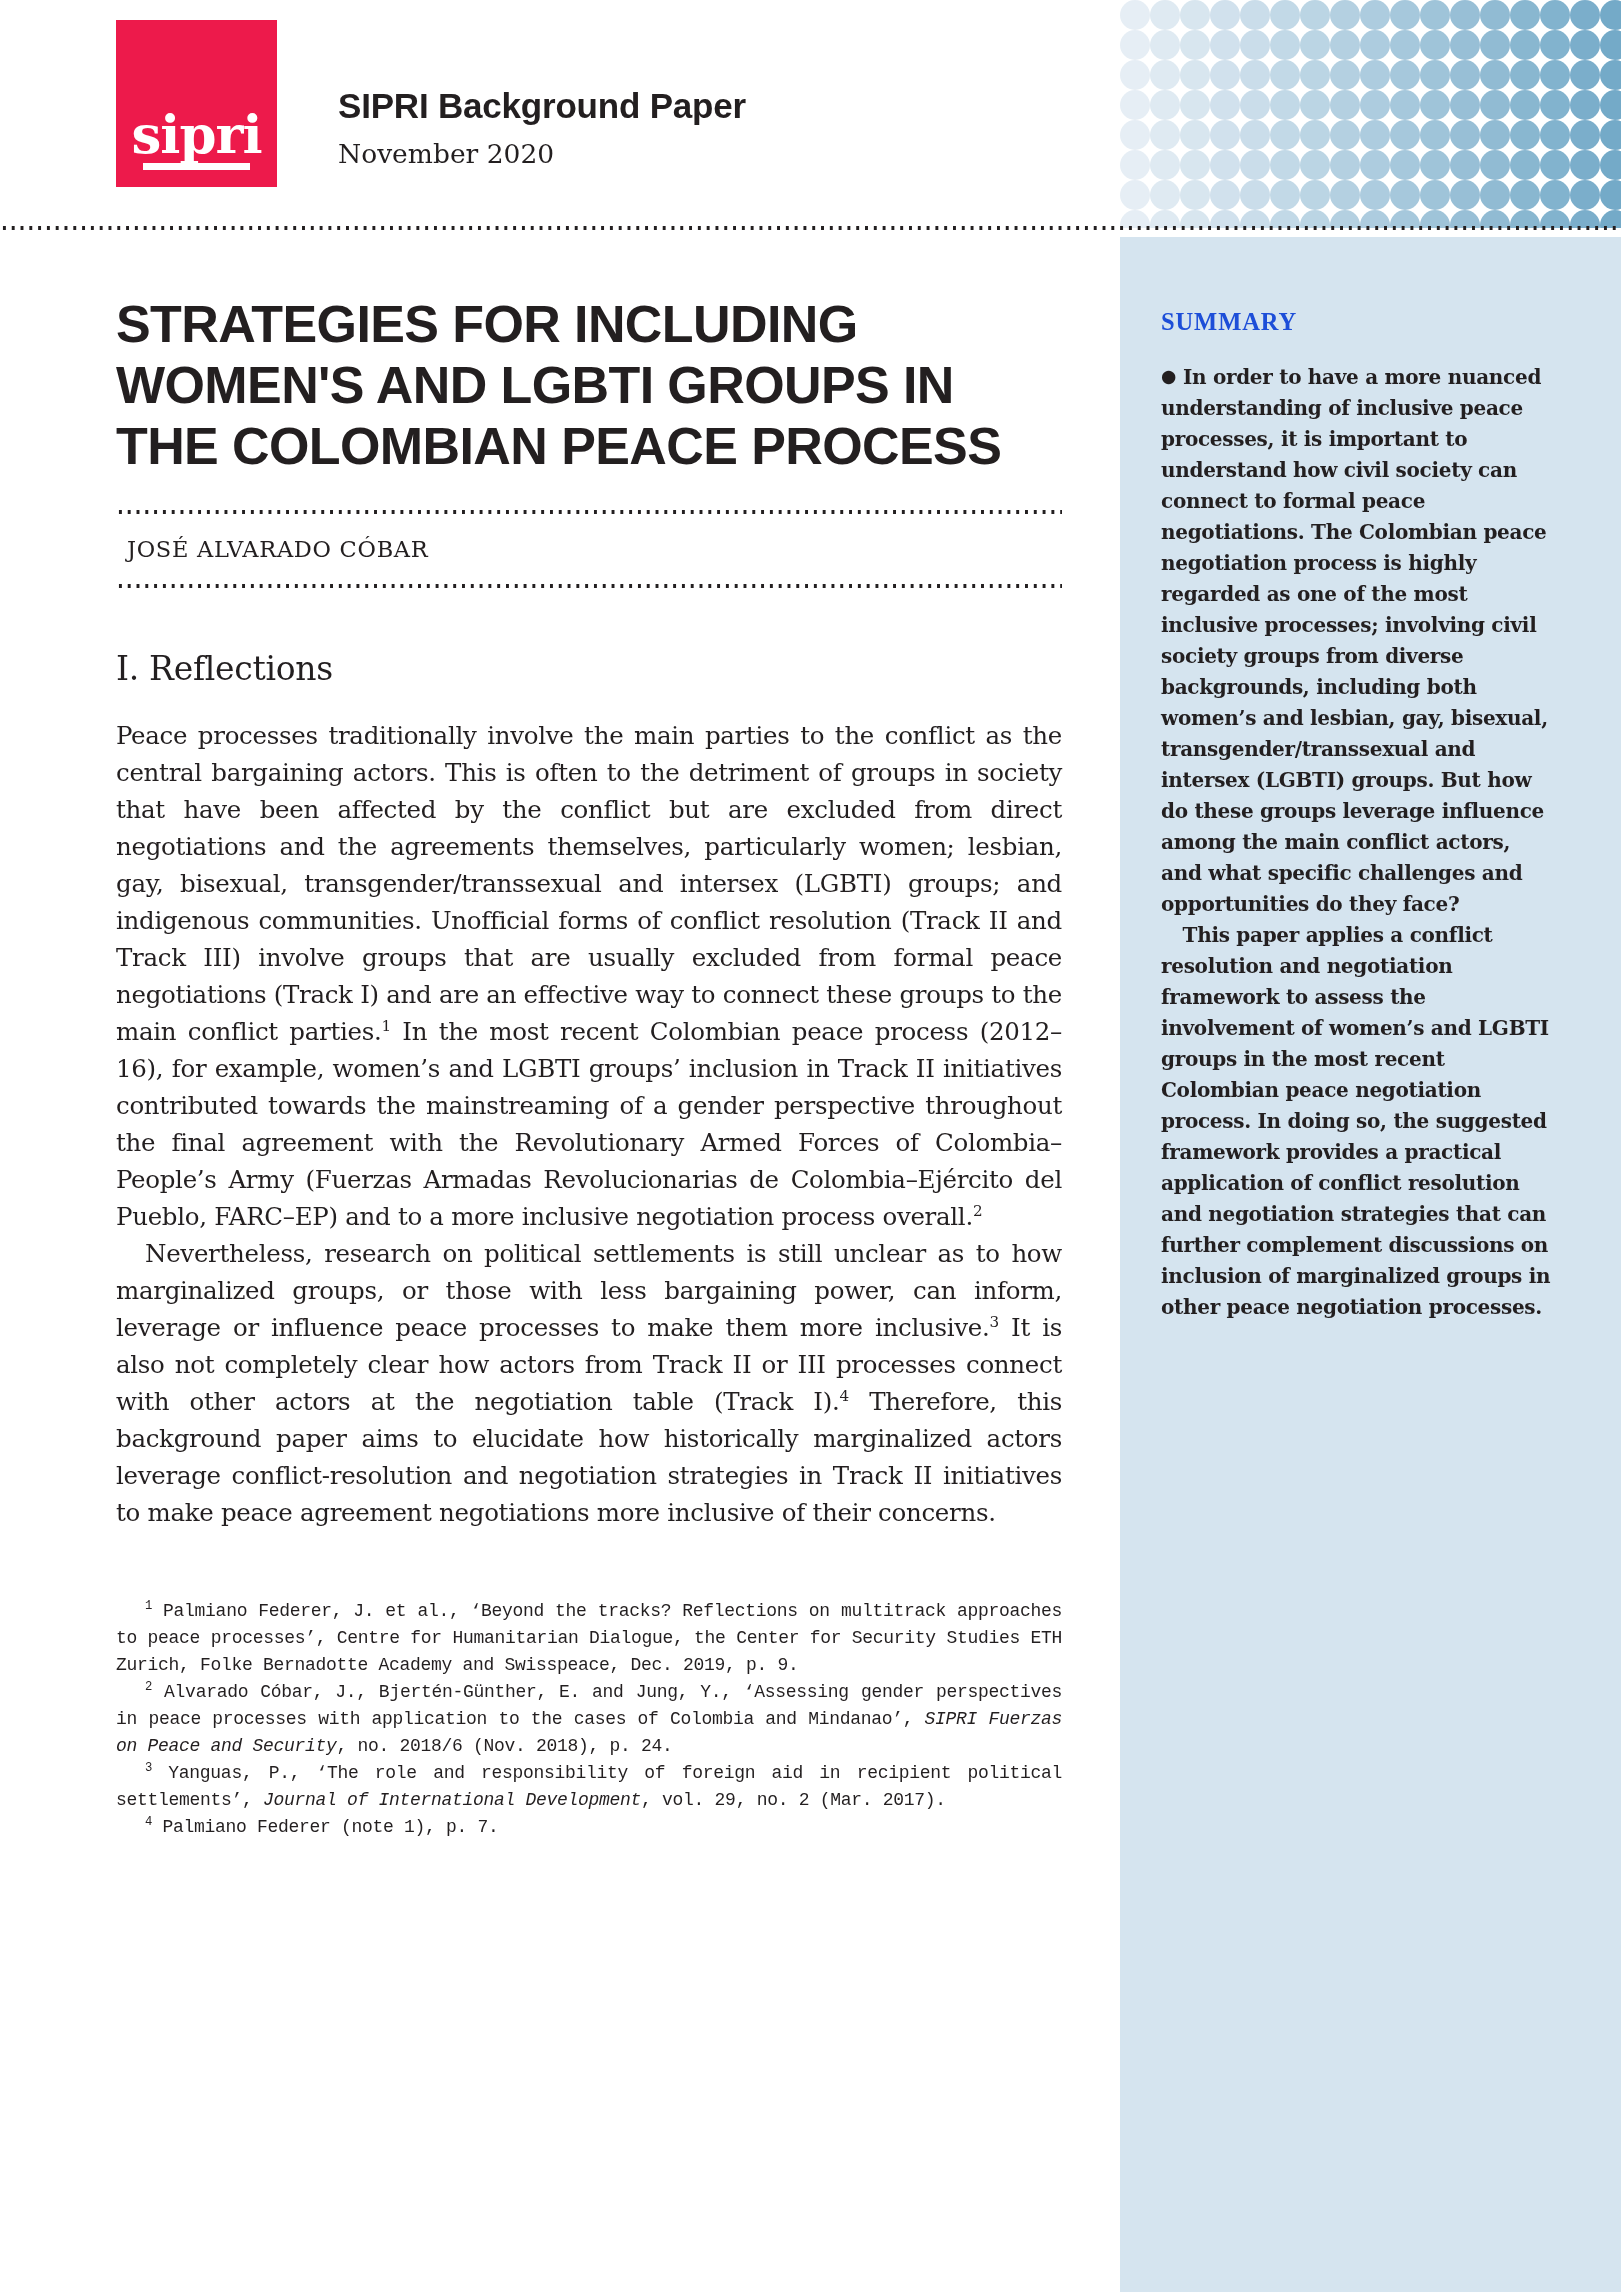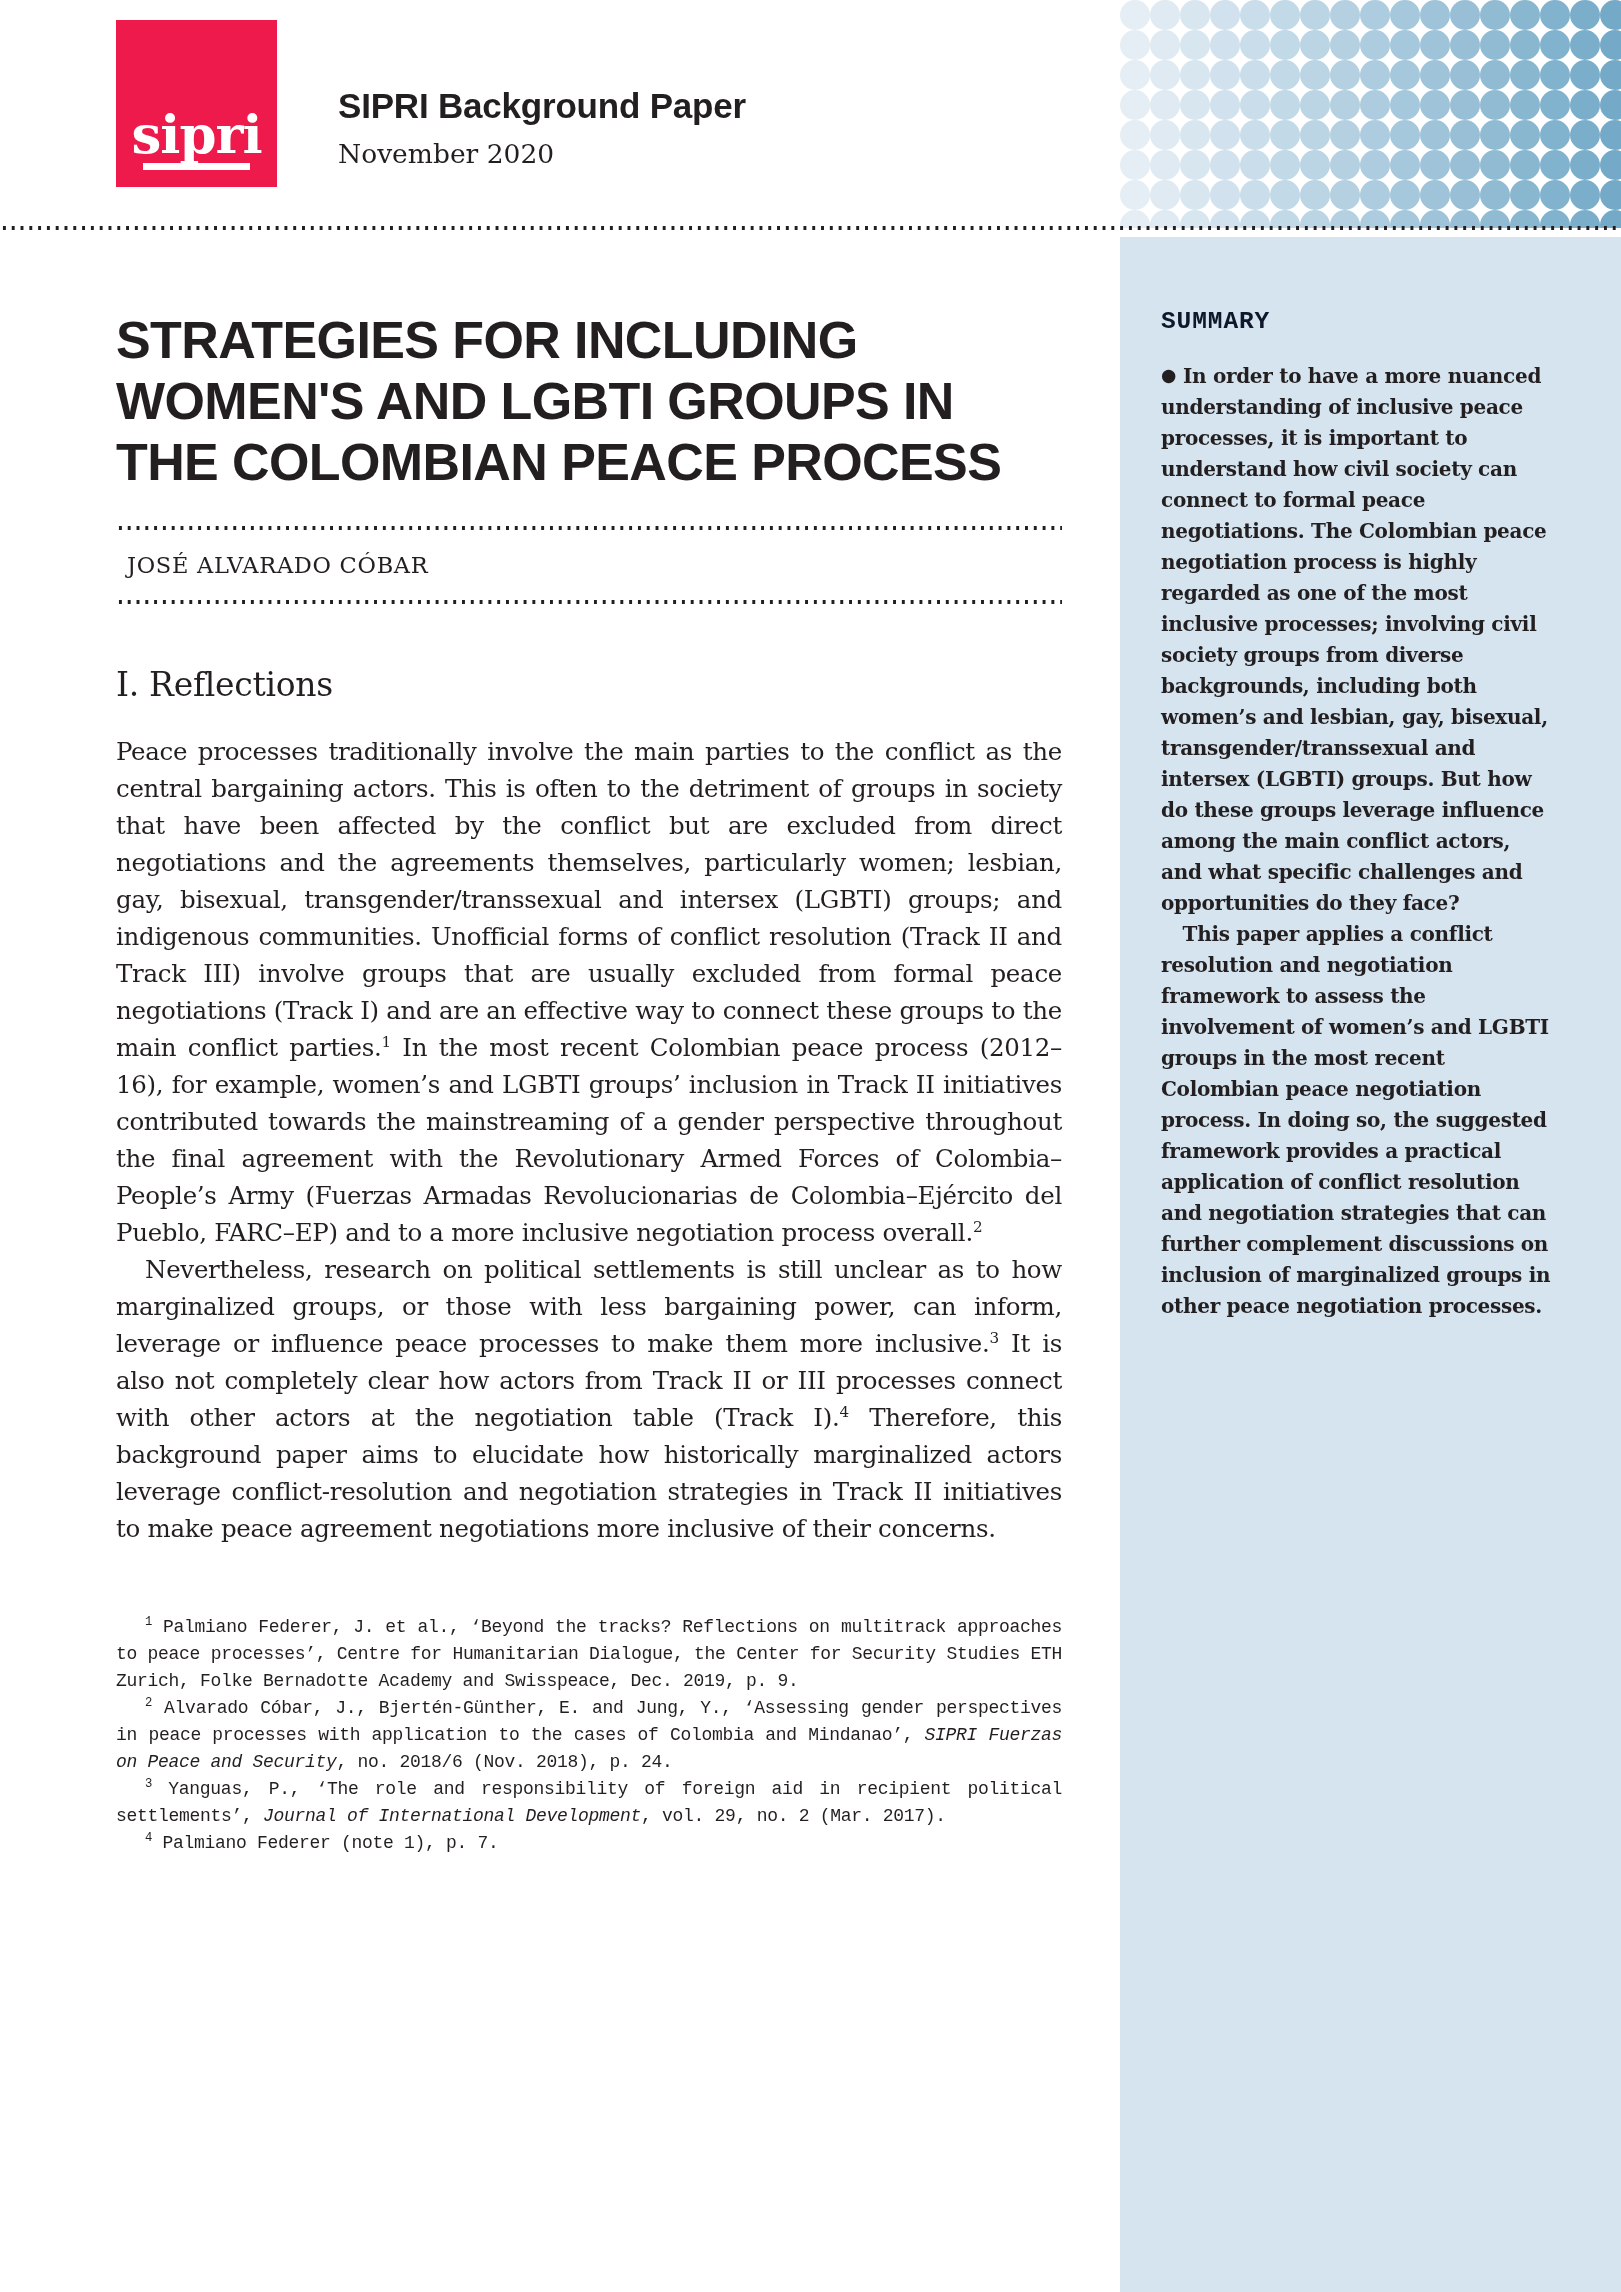--- a/index.html
+++ b/index.html
@@ -44,25 +44,25 @@
     left: 1120px;
     top: 237px;
     width: 501px;
     height: 2055px;
     background: #d5e4ef;
   }
   .summary-inner {
     padding: 71px 67px 0 41px;
   }
   .summary-heading {
-    font-family: Liberation Mono, monospace;
+    font-family: Liberation Serif, serif;
     font-weight: bold;
     font-size: 24.5px;
     letter-spacing: 0.9px;
-    color: #0f172a;
+    color: #1d4ed8;
     margin: 0 0 25.5px 0;
   }
   .summary-body p {
     font-family: "DejaVu Serif", serif;
     font-weight: bold;
     font-size: 20px;
     line-height: 31px;
     color: #231f20;
     margin: 0;
     letter-spacing: -0.3px;
@@ -141,21 +141,21 @@
     position: absolute;
     left: 0;
     top: 226px;
     width: 1621px;
   }
 
   
   .main-col {
     position: absolute;
     left: 116px;
-    top: 310px;
+    top: 294px;
     width: 946px;
   }
   .doc-title {
     font-family: "Liberation Sans", sans-serif;
     font-weight: bold;
     font-size: 52px;
     line-height: 61px;
     letter-spacing: -0.6px;
     color: #231f20;
     margin: 0;

